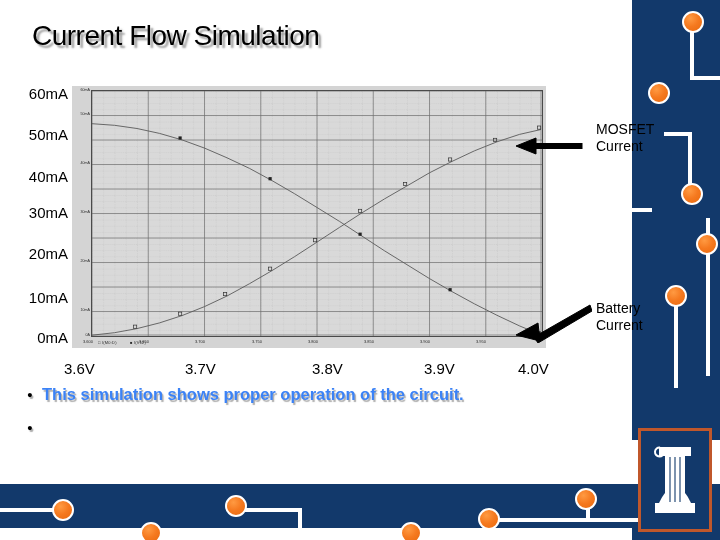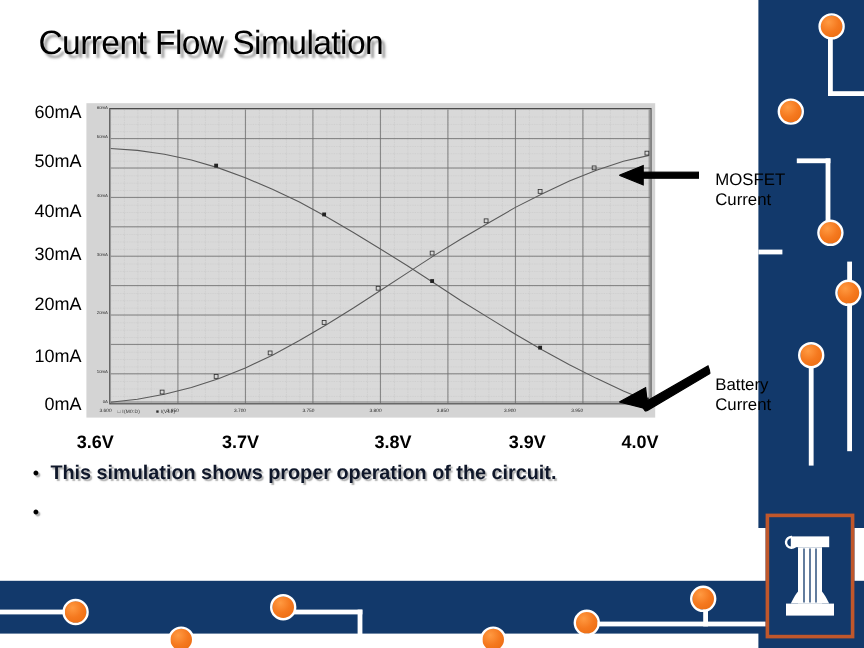--- a/index.html
+++ b/index.html
@@ -75,42 +75,42 @@
   }
   #legend-row span{margin-right:6px;}
 
   
   .y-axis-label{
     position:absolute;right:0;width:64px;text-align:right;
     font-size:15px;color:#000000;
   }
   #y-axis-labels{position:absolute;left:0;top:0;width:68px;height:540px;}
   .x-axis-label{
-    position:absolute;font-size:15px;color:#000000;white-space:nowrap;font-weight:bold;
+    position:absolute;font-size:15px;color:#000000;white-space:nowrap;
   }
 
   
   .annot{
     position:absolute;font-size:14px;line-height:17px;color:#000000;
     white-space:nowrap;
   }
   .annot-arrow{position:absolute;}
 
   
   #bullets{position:absolute;left:18px;top:384px;width:560px;}
   .bullet{
     display:flex;align-items:flex-start;margin-bottom:11px;
   }
   .bullet-mark{
     width:24px;flex:0 0 24px;text-align:center;
     font-size:15px;color:#000000;line-height:22px;
     text-shadow:1.5px 1.5px 1px rgba(140,140,140,.7);
   }
   .bullet-text{
-    font-size:16.5px;line-height:21px;color:#0f172a;font-weight:bold;
+    font-size:16.5px;line-height:21px;color:#3b82f6;font-weight:bold;
     text-shadow:1.5px 1.5px 1px rgba(140,140,140,.7);
   }
 </style>
 </head>
 <body>
 
 <div id="right-panel">
   <div class="trace" style="left:58px;top:22px;width:4px;height:58px;"></div>
   <div class="trace" style="left:58px;top:76px;width:30px;height:4px;"></div>
   <div class="trace" style="left:32px;top:132px;width:28px;height:4px;"></div>
@@ -262,32 +262,32 @@
 <div class="x-axis-label" style="left:312px;top:360px;">3.8V</div>
 <div class="x-axis-label" style="left:424px;top:360px;">3.9V</div>
 <div class="x-axis-label" style="left:518px;top:360px;">4.0V</div>
 
 <svg class="annot-arrow" style="left:516px;top:136px;" width="68" height="20" viewBox="0 0 68 20">
   <g fill="#000000" stroke="#000000" stroke-width="1">
     <rect x="18" y="7.5" width="48" height="5"></rect>
     <polygon points="0,10 20,2 20,18"></polygon>
   </g>
 </svg>
-<div class="annot" style="left:596px;top:141px;">
+<div class="annot" style="left:596px;top:121px;">
   <div>MOSFET</div>
   <div>Current</div>
 </div>
 
 <svg class="annot-arrow" style="left:516px;top:303px;" width="76" height="40" viewBox="0 0 76 40">
   <g fill="#000000" stroke="#000000" stroke-width="1">
     <polygon points="18,34 74,2 76,8 22,40"></polygon>
     <polygon points="0,32 22,20 24,38"></polygon>
   </g>
 </svg>
-<div class="annot" style="left:596px;top:312px;">
+<div class="annot" style="left:596px;top:300px;">
   <div>Battery</div>
   <div>Current</div>
 </div>
 
 <div id="bullets">
   <div class="bullet">
     <div class="bullet-mark">•</div>
     <div class="bullet-text">This simulation shows proper operation of the circuit.</div>
   </div>
   <div class="bullet">

